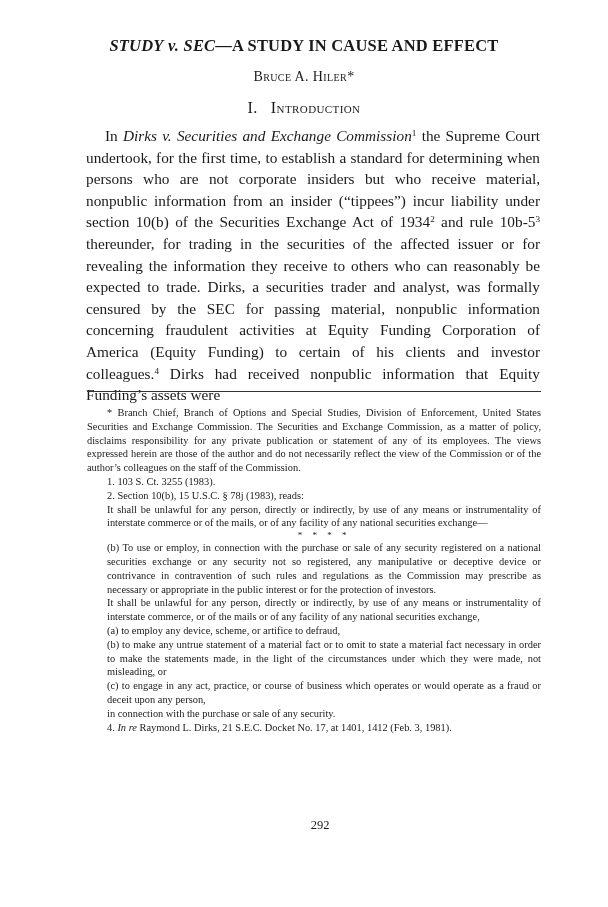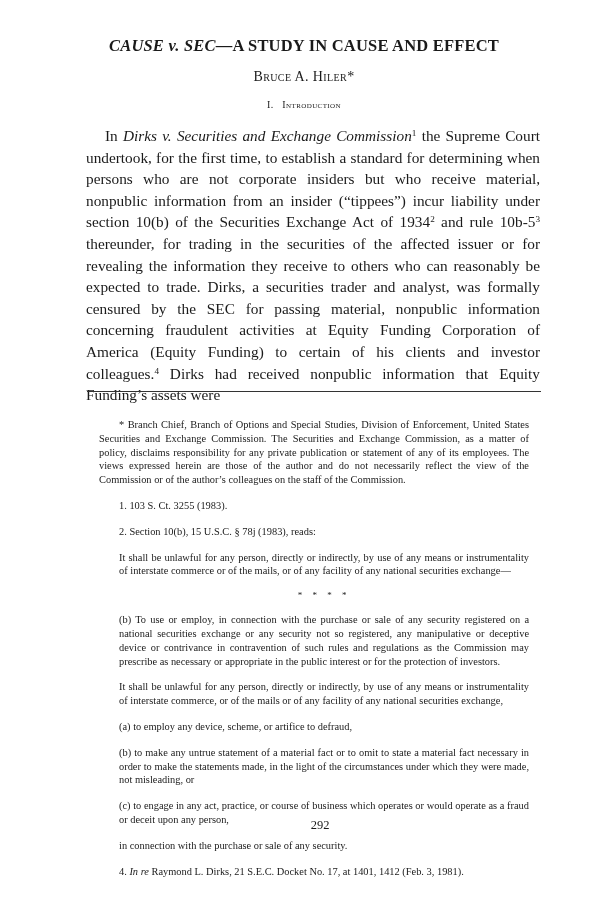--- a/index.html
+++ b/index.html
@@ -11,53 +11,53 @@
     position: absolute; top: 36px; left: 0; width: 608px; text-align: center;
     font-weight: bold; font-size: 16.5px; letter-spacing: 0.2px;
   }
   .title i { font-style: italic; }
   .author {
     position: absolute; top: 69px; left: 0; width: 608px; text-align: center;
     font-size: 14px; font-variant: small-caps; letter-spacing: 0.4px;
   }
   .section-head {
     position: absolute; top: 99px; left: 0; width: 608px; text-align: center;
-    font-size: 10px; font-variant: small-caps; letter-spacing: 0.4px;
+    font-size: 16px; font-variant: small-caps; letter-spacing: 0.4px;
   }
   .body-text {
     position: absolute; top: 125px; left: 86px; width: 454px;
     font-size: 15.3px; line-height: 21.6px; text-align: justify;
     hyphens: none;
   }
   .body-text p { margin: 0; text-indent: 19px; }
   sup { font-size: 0.6em; vertical-align: 0.6em; line-height: 0; }
   .rule {
     position: absolute; top: 391px; left: 87px; width: 454px; height: 0;
     border-top: 1px solid #333;
   }
   .footnotes {
     position: absolute; top: 406px; left: 87px; width: 454px;
     font-size: 10.4px; line-height: 13.8px; text-align: justify;
   }
-  .footnotes p { margin: 12px; }
+  .footnotes p { margin: 0; }
   .fn-star { text-indent: 20px; }
   .fn-num { padding-left: 20px; }
   .fn-quote { padding-left: 20px; }
   .fn-stars { text-align: center; padding-left: 20px; letter-spacing: 4px; font-size: 9px; line-height: 11px; }
   .page-number {
     position: absolute; top: 818px; left: 0; width: 608px; text-align: center;
     font-size: 12.5px;
     padding-left: 16px;
   }
 </style>
 </head>
 <body>
 
 <div class="title">
-  <i>CAUSE</i>
+  <i>STUDY</i>
   <i>v.</i>
   <i>SEC</i><span>—A STUDY IN CAUSE AND EFFECT</span>
 </div>
 
 <div class="author">Bruce A. Hiler*</div>
 
 <div class="section-head" style="white-space: pre;">I.   Introduction</div>
 
 <div class="body-text">
   <p><span>In </span><i>Dirks v. Securities and Exchange Commission</i><sup>1</sup><span> the Supreme Court undertook, for the first time, to establish a standard for determining when persons who are not corporate insiders but who receive material, nonpublic information from an insider (“tippees”) incur liability under section 10(b) of the Securities Exchange Act of 1934</span><sup>2</sup><span> and rule 10b-5</span><sup>3</sup><span> thereunder, for trading in the securities of the affected issuer or for revealing the information they receive to others who can reasonably be expected to trade.  Dirks, a securities trader and analyst, was formally censured by the SEC for passing material, nonpublic information concerning fraudulent activities at Equity Funding Corporation of America (Equity Funding) to certain of his clients and investor colleagues.</span><sup>4</sup><span>  Dirks had received nonpublic information that Equity Funding’s assets were</span></p>

